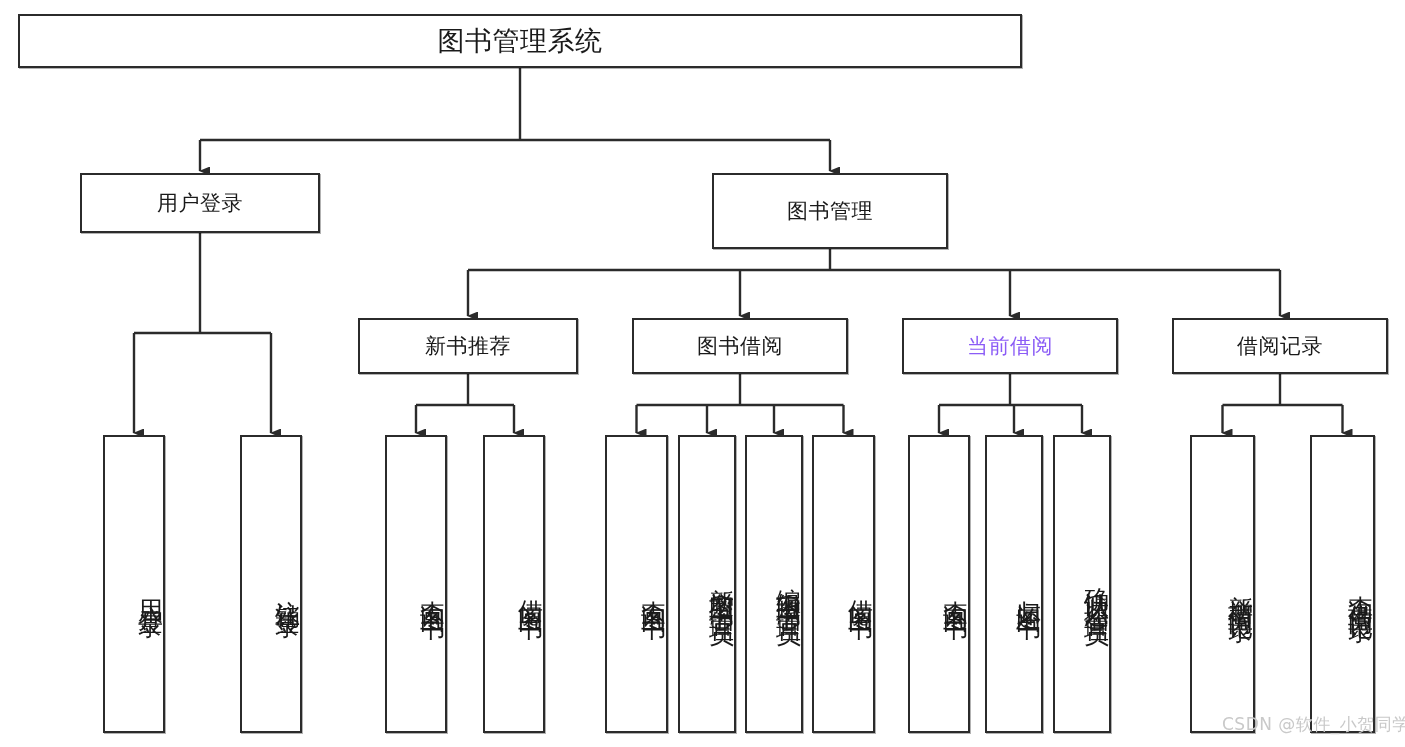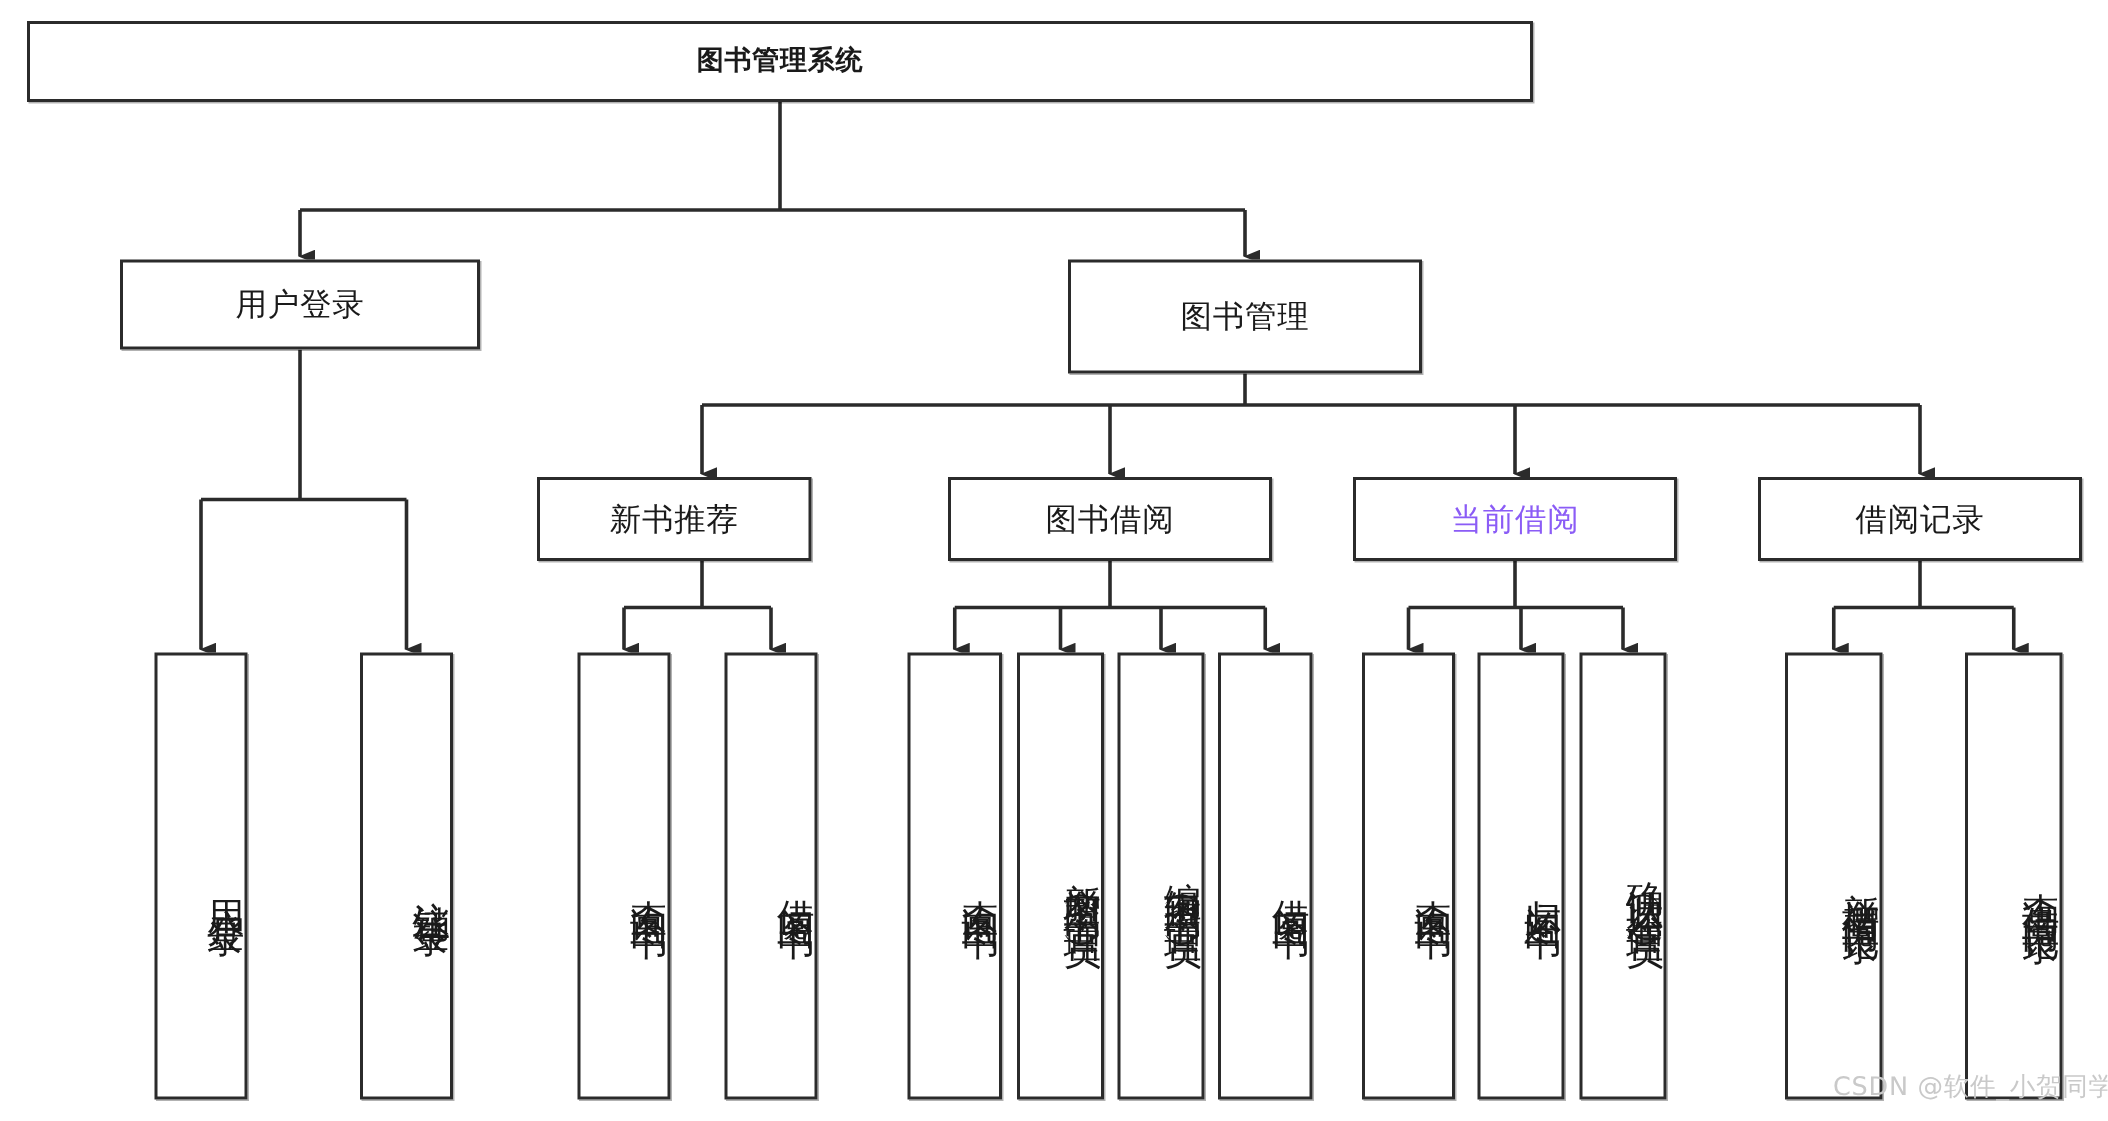--- a/index.html
+++ b/index.html
@@ -28,21 +28,21 @@
     line-height:1.24;
     text-align:center;
     white-space:pre-line;
     user-select:none;
   }
   
   .node-h .node-label{
     font-size:21px;
     letter-spacing:0.5px;
   }
-  .node-root .node-label{font-size:18px;font-weight:bold;}
+  .node-root .node-label{font-size:27px;}
 
   
   .node-v .node-label{
     writing-mode:vertical-rl;
     text-orientation:upright;
     align-items:flex-start;
     justify-content:center;
     padding-top:6px;
     font-size:25px;
     letter-spacing:5px;
@@ -111,21 +111,21 @@
   <div id="node-layer">
       <div class="node-box node-h node-root" style="left: 18px; top: 14px; width: 1004px; height: 54px; border-color: rgb(43, 43, 43); background: rgb(255, 255, 255);">
         <div class="node-label" style="color: rgb(26, 26, 26);">图书管理系统</div>
       </div>
       <div class="node-box node-h" style="left: 80px; top: 173px; width: 240px; height: 60px; border-color: rgb(43, 43, 43); background: rgb(255, 255, 255);">
         <div class="node-label" style="color: rgb(26, 26, 26);">用户登录</div>
       </div>
       <div class="node-box node-h" style="left: 712px; top: 173px; width: 236px; height: 76px; border-color: rgb(43, 43, 43); background: rgb(255, 255, 255);">
         <div class="node-label" style="color: rgb(26, 26, 26);">图书管理</div>
       </div>
-      <div class="node-box node-h" style="left: 358px; top: 318px; width: 183px; height: 56px; border-color: rgb(43, 43, 43); background: rgb(255, 255, 255);">
+      <div class="node-box node-h" style="left: 358px; top: 318px; width: 220px; height: 56px; border-color: rgb(43, 43, 43); background: rgb(255, 255, 255);">
         <div class="node-label" style="color: rgb(26, 26, 26);">新书推荐</div>
       </div>
       <div class="node-box node-h" style="left: 632px; top: 318px; width: 216px; height: 56px; border-color: rgb(43, 43, 43); background: rgb(255, 255, 255); font-family: Liberation Serif, serif;">
         <div class="node-label" style="color: rgb(26, 26, 26);">图书借阅</div>
       </div>
       <div class="node-box node-h" style="left: 902px; top: 318px; width: 216px; height: 56px; border-color: rgb(43, 43, 43); background: rgb(255, 255, 255);">
         <div class="node-label" style="color: #8b5cf6;">当前借阅</div>
       </div>
       <div class="node-box node-h" style="left: 1172px; top: 318px; width: 216px; height: 56px; border-color: rgb(43, 43, 43); background: rgb(255, 255, 255); padding-left: 24px;">
         <div class="node-label" style="color: rgb(26, 26, 26);">借阅记录</div>

